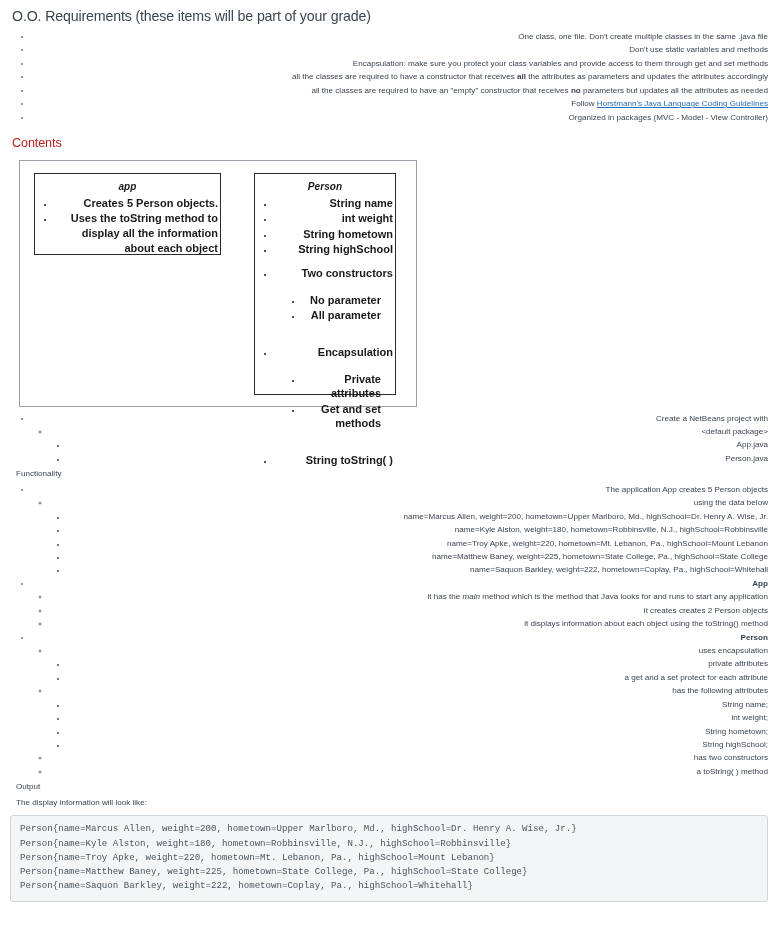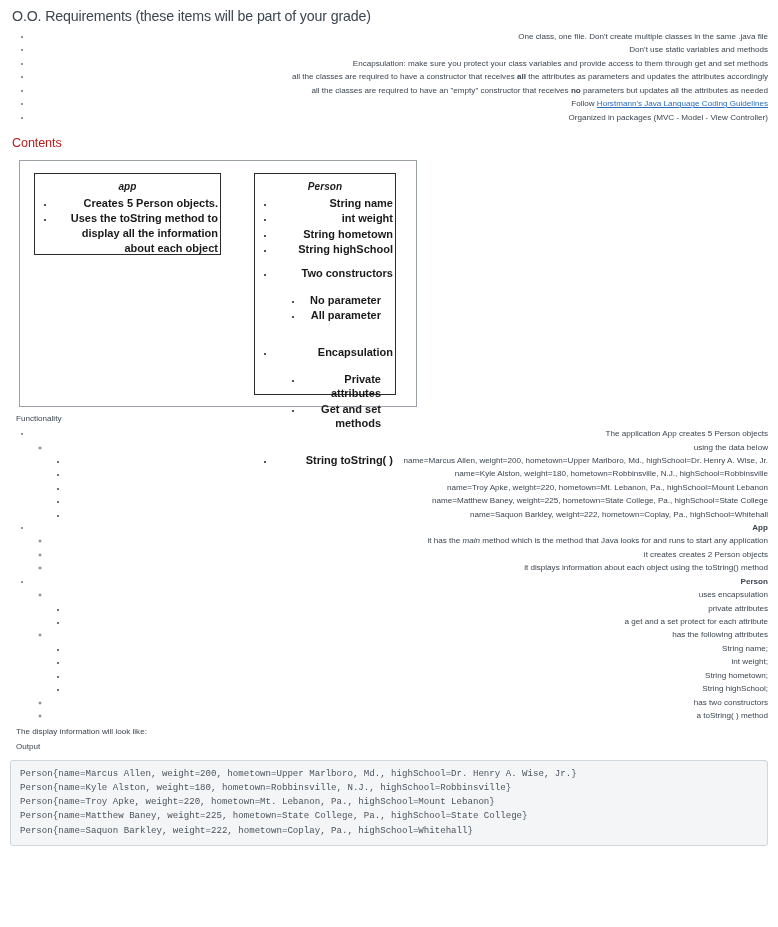--- a/index.html
+++ b/index.html
@@ -206,20 +206,32 @@
             </ul>
           </li>
           <li class="uml-gap"></li>
           <li>String toString( )</li>
         </ul>
       </div>
 
     </div>
   </div>
 
+  <ul>
+    <li><span>Create a NetBeans project with</span>
+      <ul>
+        <li><span>&lt;default package&gt;</span>
+          <ul>
+            <li>App.java</li>
+            <li>Person.java</li>
+          </ul>
+        </li>
+      </ul>
+    </li>
+  </ul>
 
   <p class="para">Functionality</p>
 
   <ul>
     <li><span>The application App creates 5 Person objects</span>
       <ul>
         <li><span>using the data below</span>
           <ul>
             <li>name=Marcus Allen, weight=200, hometown=Upper Marlboro, Md., highSchool=Dr. Henry A. Wise, Jr.</li>
             <li>name=Kyle Alston, weight=180, hometown=Robbinsville, N.J., highSchool=Robbinsville</li>
@@ -257,22 +269,22 @@
             <li>String highSchool;</li>
           </ul>
         </li>
         <li><span>has two constructors</span>
         </li>
         <li>a toString( ) method</li>
       </ul>
     </li>
   </ul>
 
+  <p class="para">Output</p>
   <p class="para">The display information will look like:</p>
-  <p class="para">Output</p>
 
 </div>
 
 <div class="code-block">
   <pre>Person{name=Marcus Allen, weight=200, hometown=Upper Marlboro, Md., highSchool=Dr. Henry A. Wise, Jr.}
 Person{name=Kyle Alston, weight=180, hometown=Robbinsville, N.J., highSchool=Robbinsville}
 Person{name=Troy Apke, weight=220, hometown=Mt. Lebanon, Pa., highSchool=Mount Lebanon}
 Person{name=Matthew Baney, weight=225, hometown=State College, Pa., highSchool=State College}
 Person{name=Saquon Barkley, weight=222, hometown=Coplay, Pa., highSchool=Whitehall}</pre>
 </div>

